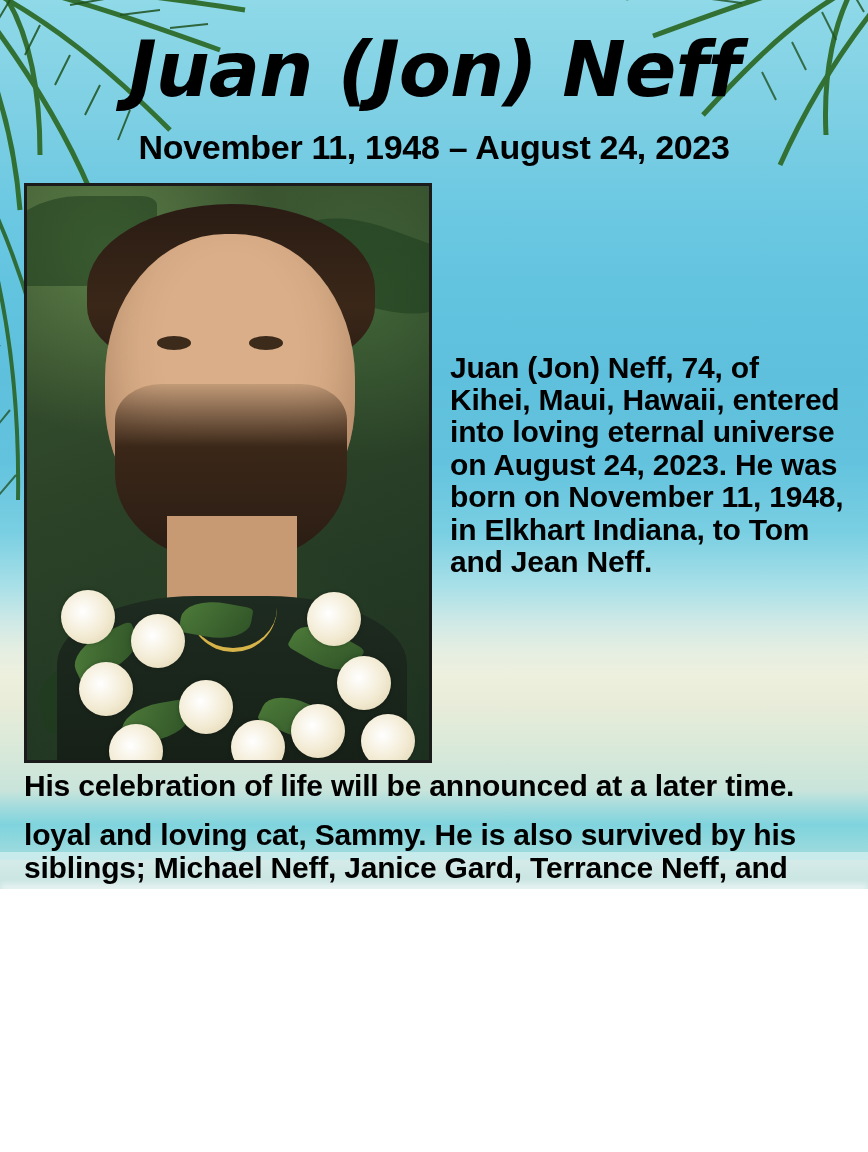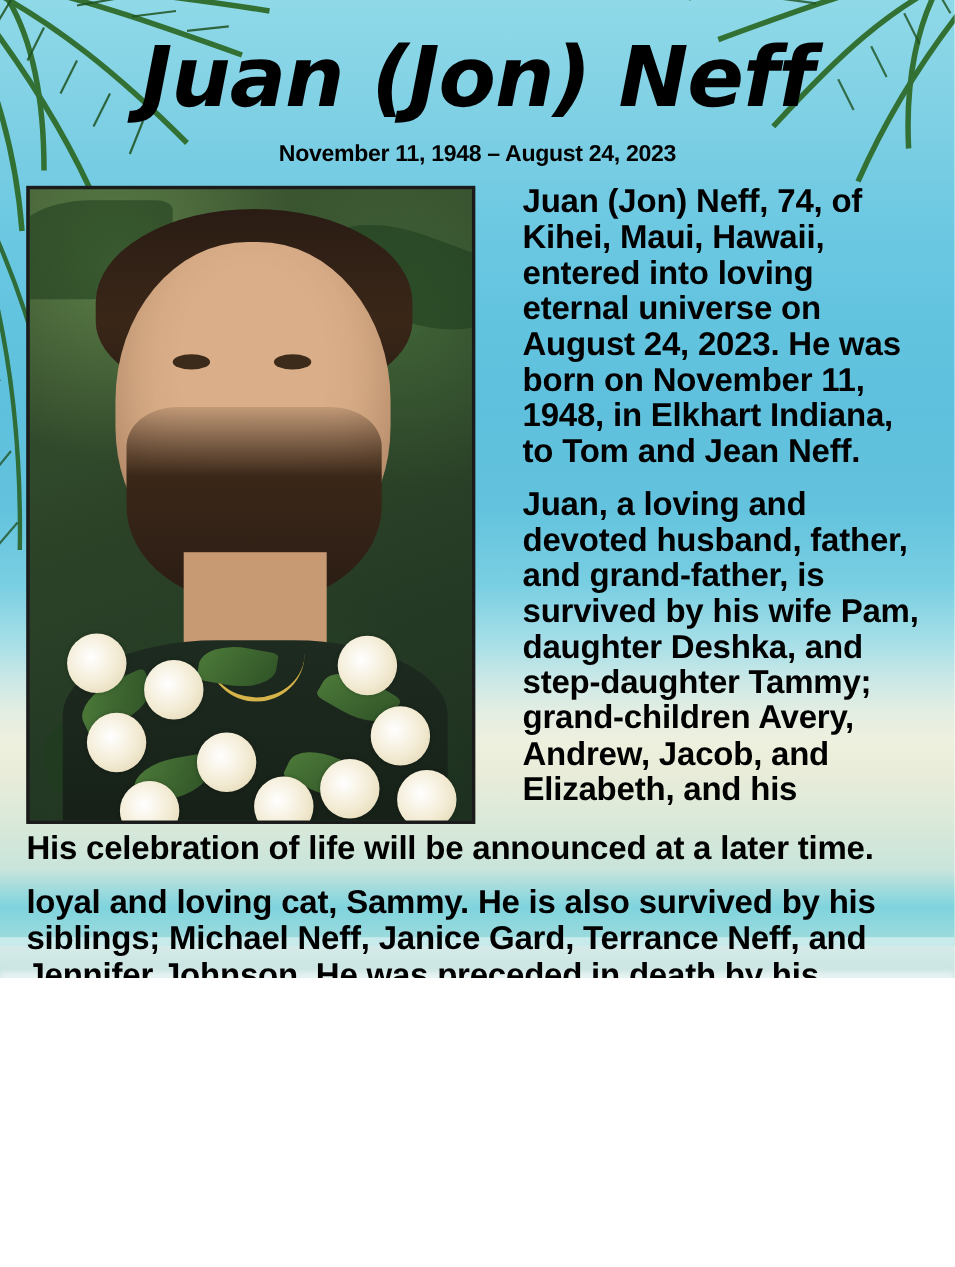--- a/index.html
+++ b/index.html
@@ -101,30 +101,29 @@
     letter-spacing: -1px;
     color: #000000;
     margin: 0;
     padding-top: 32px;
     white-space: nowrap;
   }
   .dates {
     text-align: center;
     font-family: "Liberation Sans", sans-serif;
     font-weight: bold;
-    font-size: 21px;
+    font-size: 34px;
     color: #000000;
     margin: 20px 0 0 0;
     letter-spacing: -0.3px;
   }
   .top-block {
     display: flex;
-    align-items: flex-end;
+    align-items: center;
     margin-top: 16px;
-    gap: 25px;
   }
   .portrait {
     width: 408px;
     height: 580px;
     flex: 0 0 408px;
     border: 3px solid #1b1b1b;
     box-sizing: border-box;
     position: relative;
     overflow: hidden;
     background: #2a3a2b;
@@ -374,21 +373,20 @@
           <div class="flower" style="left:170px; top:136px;"></div>
           <div class="flower" style="left:246px; top:8px;"></div>
           <div class="flower" style="left:276px; top:72px;"></div>
           <div class="flower" style="left:230px; top:120px;"></div>
           <div class="flower" style="left:300px; top:130px;"></div>
         </div>
       </div>
 
       <div class="lead-text">
         <p class="para">Juan (Jon) Neff, 74, of Kihei, Maui, Hawaii, entered into loving eternal universe on August 24, 2023.  He was born on November 11, 1948, in Elkhart Indiana, to Tom and Jean Neff.</p>
-        <p class="para tight">Juan, a loving and devoted husband, father, and grand-father, is survived by his wife Pam, daughter Deshka, and step-daughter Tammy; grand-children Avery, Andrew, Jacob, and Elizabeth, and his</p>
       </div>
 
     </div>
 
     <div class="full-text">
       <p class="para">His celebration of life will be announced at a later time.</p>
       <p class="para">loyal and loving cat, Sammy. He is also survived by his siblings; Michael Neff, Janice Gard, Terrance Neff, and Jennifer Johnson. He was preceded in death by his parents Tom and Jean Neff.</p>
     </div>
 
   </div>

